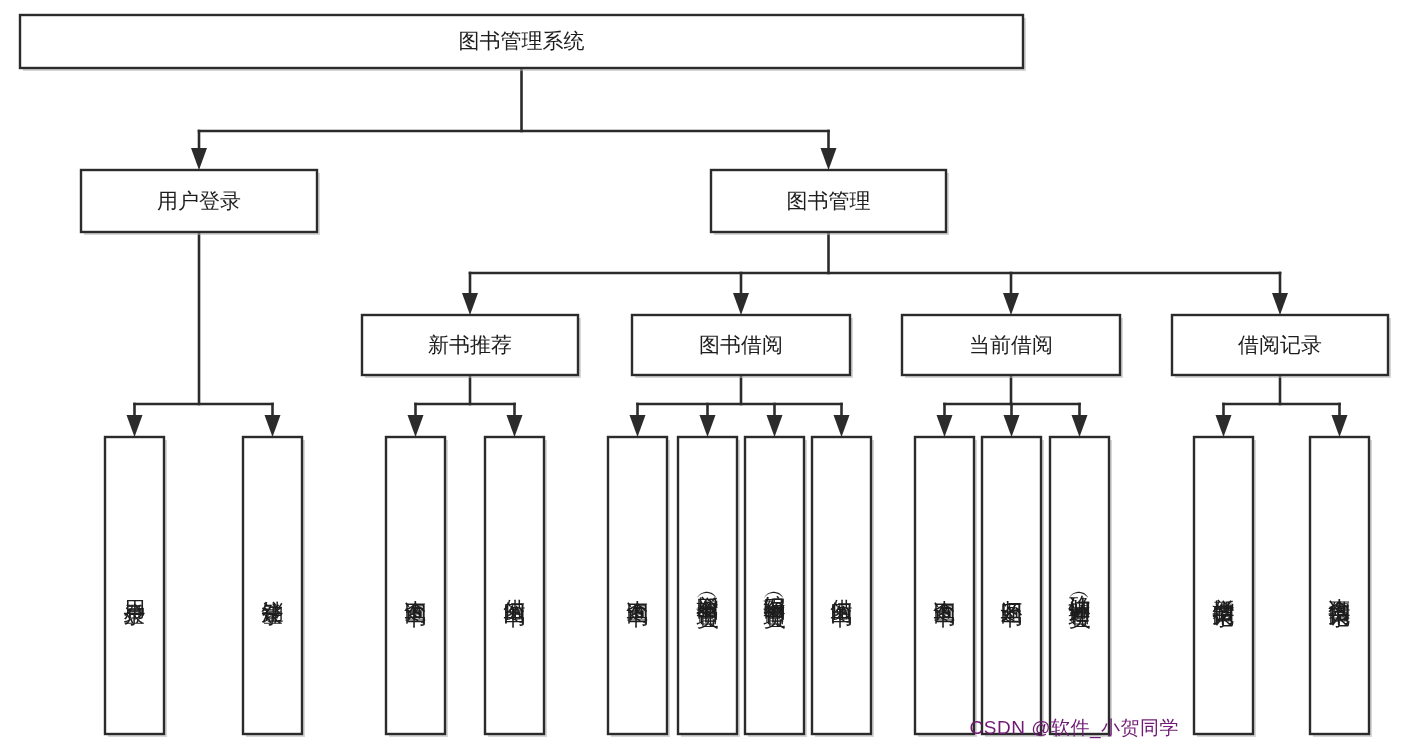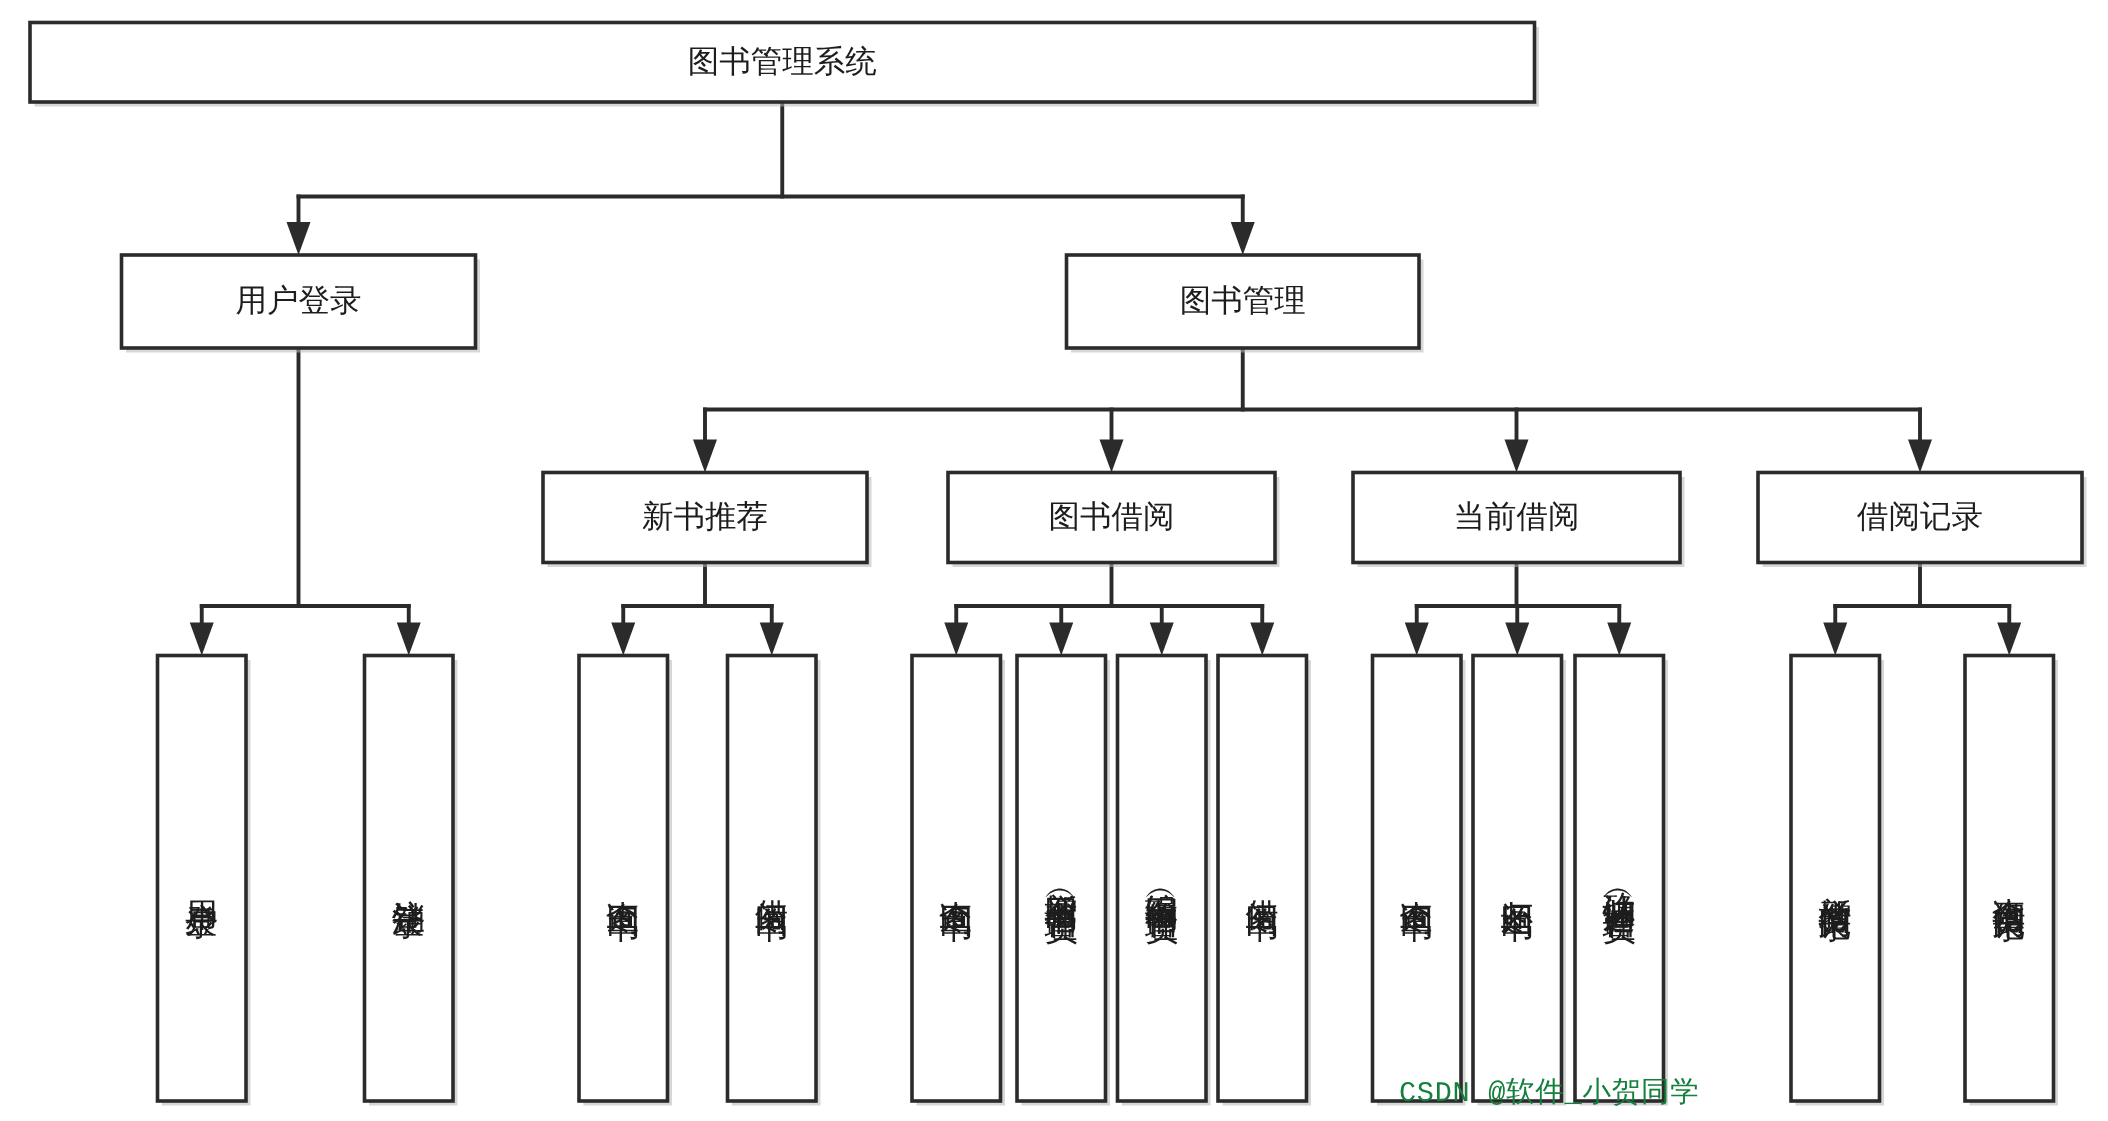--- a/index.html
+++ b/index.html
@@ -12,20 +12,21 @@
     width: 1405px;
     height: 747px;
     font-family: "Liberation Sans", "DejaVu Sans", sans-serif;
     overflow: hidden;
     position: relative;
   }
   #diagram-root {
     position: relative;
     width: 1145px;
     height: 747px;
+    padding-left: 46px;
   }
   svg#flow-svg {
     position: absolute;
     left: 0;
     top: 0;
     width: 1405px;
     height: 747px;
     display: block;
   }
   .node-box {
@@ -69,23 +70,23 @@
     line-height: 1.08;
     color: #1d1d1d;
     letter-spacing: 2px;
     white-space: nowrap;
     text-align: center;
   }
   .watermark {
     position: absolute;
     right: 12px;
     bottom: 6px;
-    font-family: Liberation Mono, monospace;
+    font-family: Liberation Sans, sans-serif;
     font-size: 19px;
-    color: #15803d;
+    color: #701a75;
     letter-spacing: 0.5px;
     user-select: none;
     white-space: nowrap;
   }
 </style>
 </head>
 <body>
 
 <div id="diagram-root">
   <svg id="flow-svg" viewBox="0 0 1405 747" preserveAspectRatio="none">

